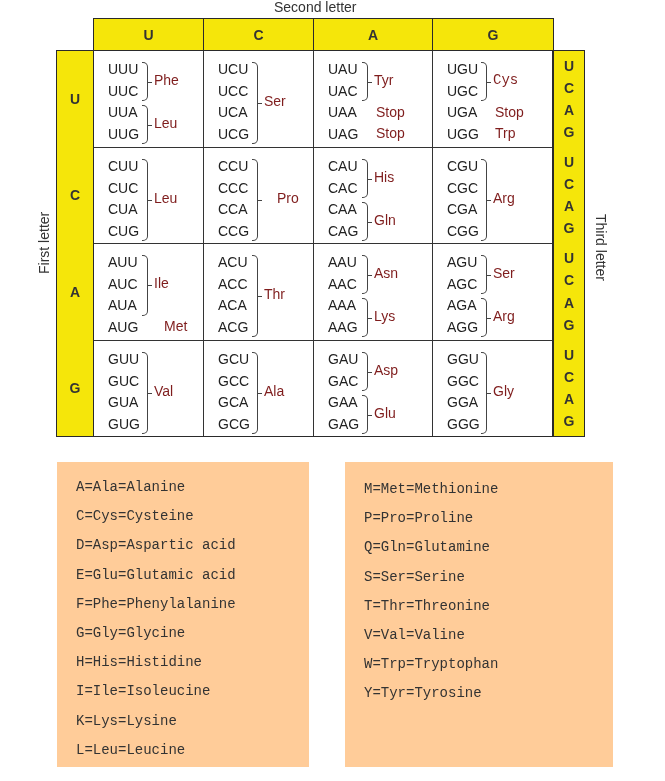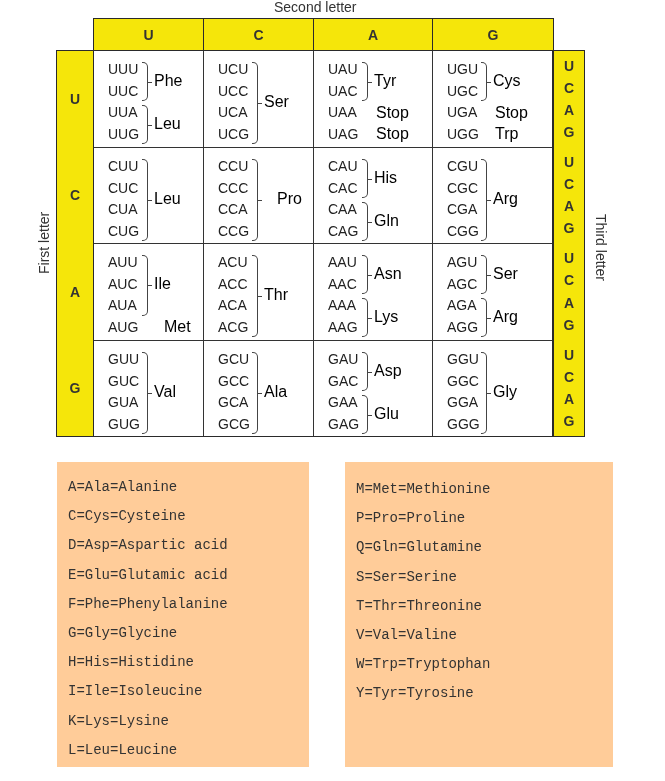--- a/index.html
+++ b/index.html
@@ -11,26 +11,26 @@
     #third-letter { left:571px; top:236px; transform:rotate(90deg); transform-origin:center; width:60px; text-align:center; }
 
     .yellow { background:#F5E60A; }
     .hdr { position:absolute; top:18px; height:32px; box-sizing:border-box; border:1.5px solid #2a2a2a; border-bottom:none; display:flex; align-items:center; justify-content:center; font-weight:bold; font-size:14px; color:#333; }
     .left-cell { position:absolute; left:56px; width:37px; box-sizing:border-box; border:1.5px solid #2a2a2a; border-right:none; display:flex; align-items:center; justify-content:center; font-weight:bold; font-size:14px; color:#333; }
     .right-cell { position:absolute; left:553px; width:32px; box-sizing:border-box; border:1.5px solid #2a2a2a; display:flex; flex-direction:column; justify-content:space-around; align-items:center; font-weight:bold; font-size:14px; color:#333; padding:4px 0; }
     .grid { position:absolute; left:93px; top:50px; width:460px; height:387px; border:1.5px solid #2a2a2a; box-sizing:border-box; background:#fff; }
     .cell { position:absolute; box-sizing:border-box; border-right:1px solid #333; border-bottom:1px solid #333; }
     .codons { position:absolute; top:8px; left:14px; font-size:14px; line-height:21.5px; color:#222; }
     .codons div { height:21.5px; }
-    .aa { position:absolute; font-size:16px; color:#000000; }
+    .aa { position:absolute; font-size:14px; color:#7f1d1d; }
     .brace { position:absolute; border:1.2px solid #444; border-left:none; border-radius:0 5px 5px 0; width:5px; }
     .brace::after { content:""; position:absolute; right:-5px; top:50%; width:4px; height:1px; background:#444; }
 
     .legend { position:absolute; top:462px; height:305px; background:#FFCC99; box-sizing:border-box; padding-top:16px; }
-    .legend div { font-family:"Liberation Mono", monospace; font-size:14px; color:#333; height:29.2px; line-height:18px; padding-left:11px; white-space:nowrap; }
+    .legend div { font-family:"Liberation Mono", monospace; font-size:14px; color:#333; height:29.2px; line-height:18px; padding-left:19px; white-space:nowrap; }
     #legend-left { left:57px; width:252px; }
     #legend-right { left:345px; width:268px; padding-top:18px; }
   </style>
 </head>
 <body>
 
 <div class="abs axis-title" id="second-letter">Second letter</div>
 <div class="abs axis-title" id="first-letter">First letter</div>
 <div class="abs axis-title" id="third-letter">Third letter</div>
 
@@ -107,21 +107,21 @@
       <div class="aa" style="left: 62px; top: 74.25px;">Stop</div>
     </div>
     <div class="cell" style="left: 339px; top: 0px; width: 119px; height: 97px; border-right: none;">
       <div class="codons">
         <div>UGU</div>
         <div>UGC</div>
         <div>UGA</div>
         <div>UGG</div>
       </div>
       <div class="brace" style="left: 48px; top: 11px; height: 37px;"></div>
-      <div class="aa" style="left: 60px; top: 20.5px;">Cys</div>
+      <div class="aa" style="left: 60px; top: 20.5px; font-family: Liberation Mono, monospace;">Cys</div>
       <div class="aa" style="left: 62px; top: 52.75px;">Stop</div>
       <div class="aa" style="left: 62px; top: 74.25px;">Trp</div>
     </div>
     <div class="cell" style="left: 0px; top: 97px; width: 110px; height: 96px;">
       <div class="codons">
         <div>CUU</div>
         <div>CUC</div>
         <div>CUA</div>
         <div>CUG</div>
       </div>

